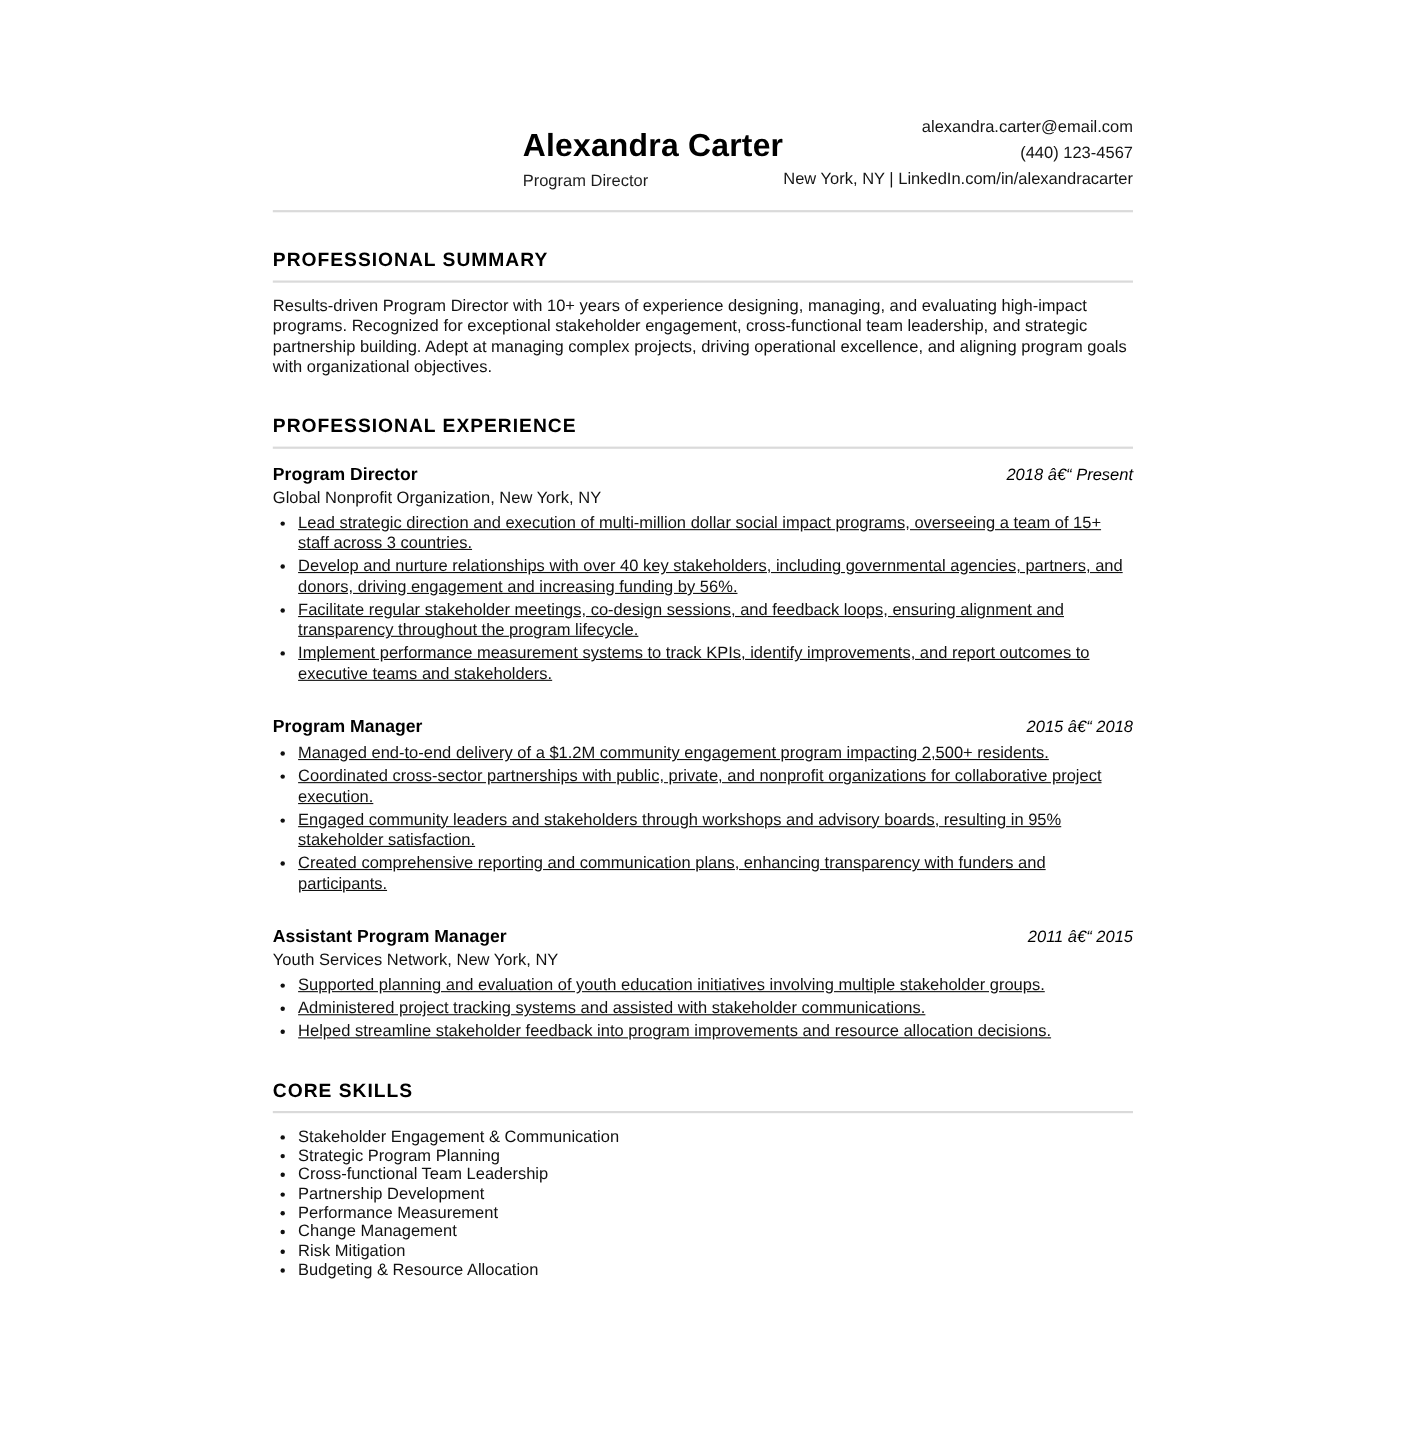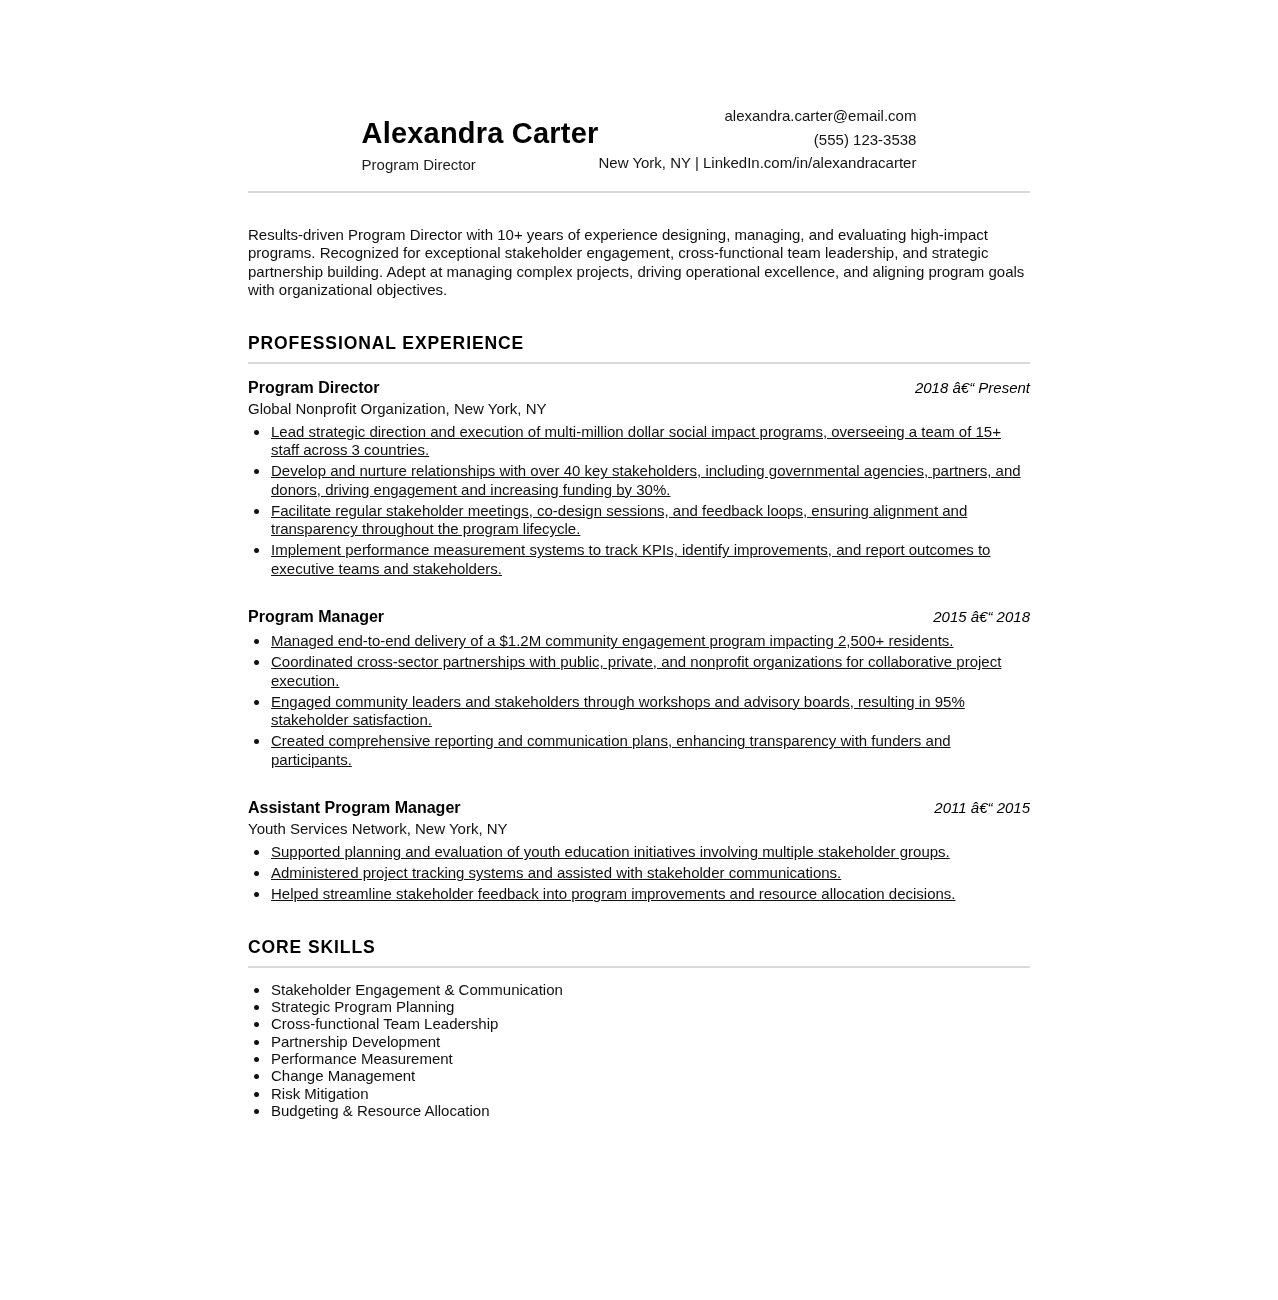--- a/index.html
+++ b/index.html
@@ -16,21 +16,21 @@
     overflow: hidden;
   }
   .page {
     width: 782px;
     margin: 0 auto;
     padding-top: 104px;
   }
   
   .header {
     display: flex;
-    justify-content: center;
+    justify-content: flex-end;
     align-items: flex-start;
   }
   .header-left { padding-top: 13px; }
   .name {
     margin: 0;
     font-size: 29px;
     font-weight: bold;
     color: #000000;
     letter-spacing: 0.2px;
     line-height: 1.15;
@@ -117,42 +117,43 @@
 
 <div class="page">
 
   <header class="header">
     <div class="header-left">
       <h1 class="name">Alexandra Carter</h1>
       <div class="subtitle">Program Director</div>
     </div>
     <div class="header-right">
       <div>alexandra.carter@email.com</div>
-      <div>(555) 123-3538</div>
+      <div>(440) 123-4567</div>
       <div>New York, NY | LinkedIn.com/in/alexandracarter</div>
     </div>
   </header>
   <hr class="header-divider">
 
   <section class="section">
+    <h2 class="section-heading">PROFESSIONAL SUMMARY</h2>
     <p class="summary-text">Results-driven Program Director with 10+ years of experience designing, managing, and evaluating high-impact programs. Recognized for exceptional stakeholder engagement, cross-functional team leadership, and strategic partnership building. Adept at managing complex projects, driving operational excellence, and aligning program goals with organizational objectives.</p>
   </section>
 
   <section class="section">
     <h2 class="section-heading">PROFESSIONAL EXPERIENCE</h2>
 
     <div class="job">
       <div class="job-head">
         <span class="job-title">Program Director</span>
         <span class="job-dates">2018 â€“ Present</span>
       </div>
       <div class="job-company">Global Nonprofit Organization, New York, NY</div>
       <ul class="bullets">
         <li>Lead strategic direction and execution of multi-million dollar social impact programs, overseeing a team of 15+ staff across 3 countries.</li>
-        <li>Develop and nurture relationships with over 40 key stakeholders, including governmental agencies, partners, and donors, driving engagement and increasing funding by 30%.</li>
+        <li>Develop and nurture relationships with over 40 key stakeholders, including governmental agencies, partners, and donors, driving engagement and increasing funding by 56%.</li>
         <li>Facilitate regular stakeholder meetings, co-design sessions, and feedback loops, ensuring alignment and transparency throughout the program lifecycle.</li>
         <li>Implement performance measurement systems to track KPIs, identify improvements, and report outcomes to executive teams and stakeholders.</li>
       </ul>
     </div>
 
     <div class="job">
       <div class="job-head">
         <span class="job-title">Program Manager</span>
         <span class="job-dates">2015 â€“ 2018</span>
       </div>

